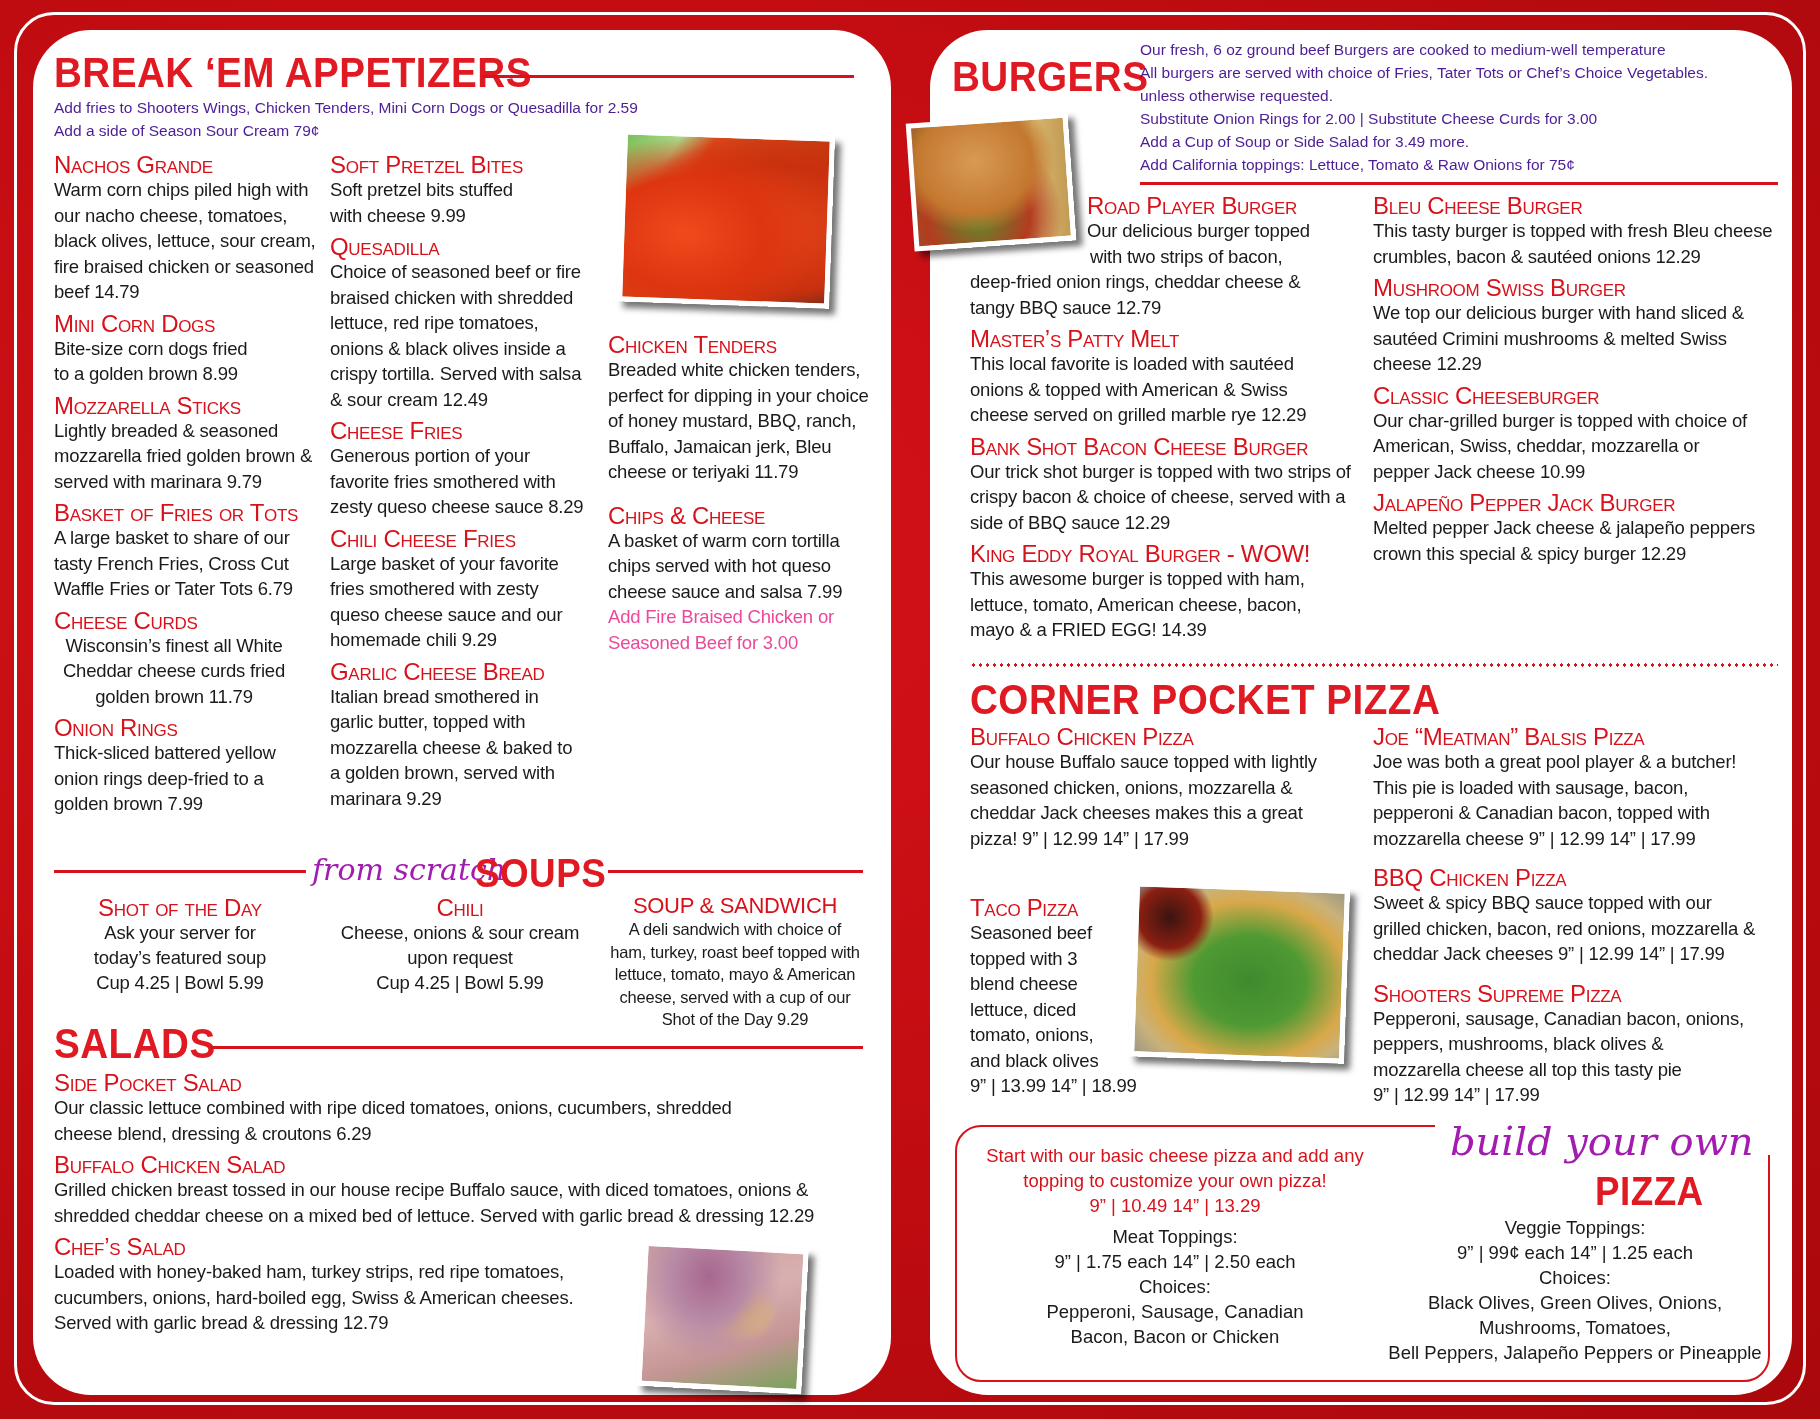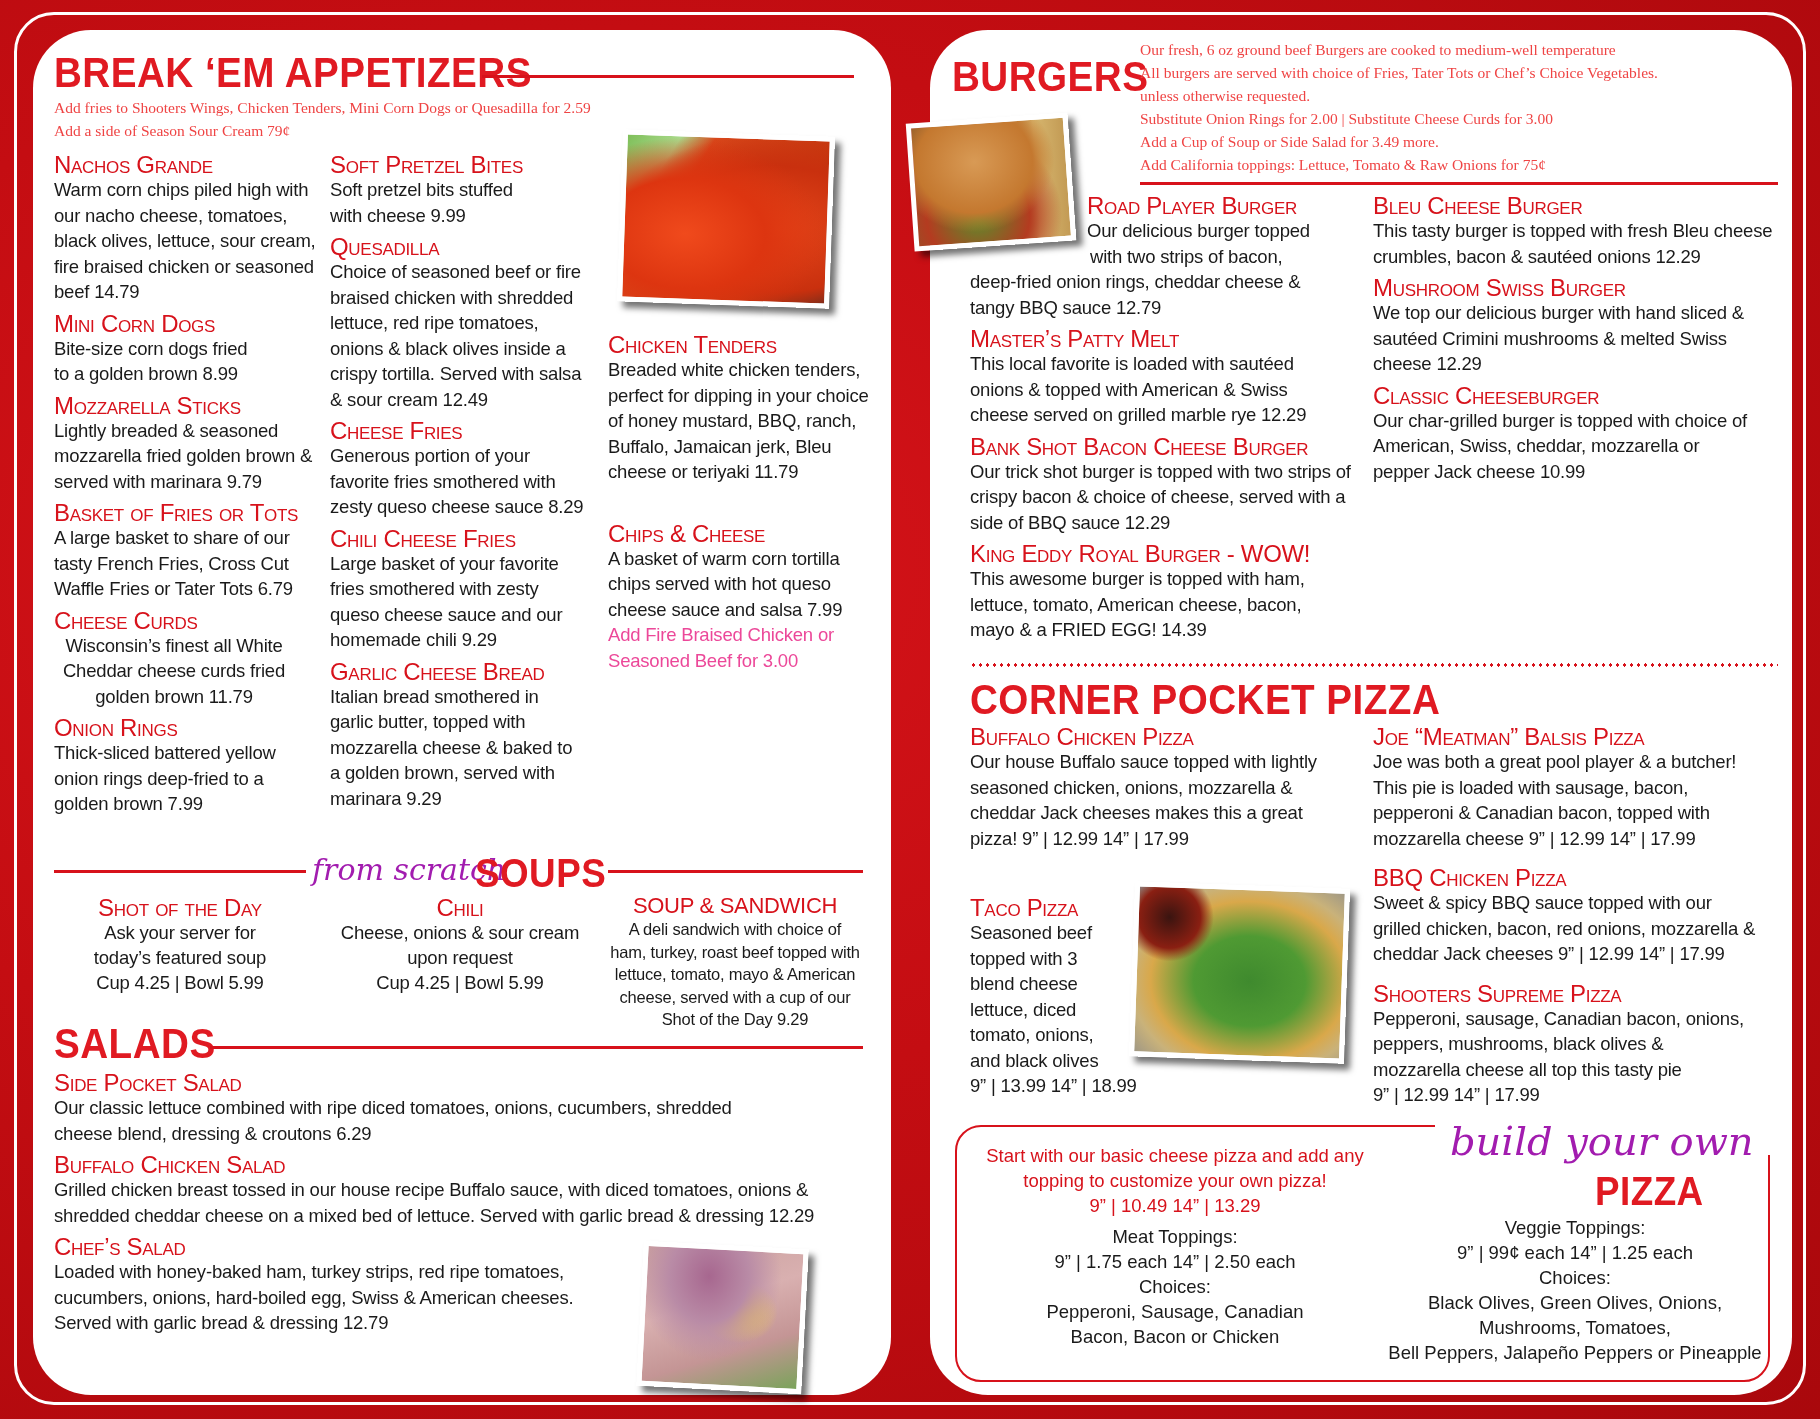--- a/index.html
+++ b/index.html
@@ -24,21 +24,21 @@
   .abs { position: absolute; }
   .sec-title {
     position: absolute; font-family: "Liberation Sans", sans-serif; font-weight: 700;
     color: #e01a22; letter-spacing: 0.5px; transform: scaleX(0.92); transform-origin: left center;
     white-space: nowrap;
   }
   .rule { position: absolute; height: 3px; background: #d7121b; }
   .dotrule { position: absolute; height: 4px;
     background-image: radial-gradient(circle, #d7121b 1.6px, transparent 1.8px);
     background-size: 7px 4px; }
-  .note { font-size: 15.5px; line-height: 23px; color: #ef4444; white-space: nowrap; font-family: Liberation Serif, serif; }
+  .note { font-size: 15.5px; line-height: 23px; color: #4c1d95; white-space: nowrap; }
   .item-name {
     font-variant: small-caps; font-size: 24px; line-height: 25px; color: #d7121b;
     letter-spacing: -0.3px; white-space: nowrap;
   }
   .item-desc { font-size: 18.5px; line-height: 25.5px; color: #1a1a1a; letter-spacing: -0.2px; }
   .item { margin-bottom: 6px; }
   .col { position: absolute; }
 
   .photo {
     position: absolute; border: 5px solid #fff;
@@ -151,21 +151,21 @@
     </div>
   <div class="item">
       <div class="item-name">Garlic Cheese Bread</div>
       <div class="item-desc" style="width:250px;">Italian bread smothered in garlic butter, topped with mozzarella cheese &amp; baked to a golden brown, served with marinara  9.29</div>
     </div>
 </div>
 
 <div class="photo" id="wings-photo"></div>
 
 <div class="col" style="left:608px; top:332px; width:262px;">
-  <div class="item" style="margin-bottom:36px;">
+  <div class="item" style="margin-bottom:18px;">
       <div class="item-name">Chicken Tenders</div>
       <div class="item-desc">Breaded white chicken tenders, perfect for dipping in your choice of honey mustard, BBQ, ranch, Buffalo, Jamaican jerk, Bleu cheese or teriyaki  11.79</div>
     </div>
   <div class="item">
       <div class="item-name">Chips &amp; Cheese</div>
       <div class="item-desc" style="width:250px;">A basket of warm corn tortilla chips served with hot queso cheese sauce and salsa  7.99</div>
       <div class="item-desc red" style="width:230px; color:#ec4899;">Add Fire Braised Chicken or Seasoned Beef for 3.00</div>
     </div>
 </div>
 
@@ -250,20 +250,24 @@
       <div class="item-desc">This tasty burger is topped with fresh Bleu cheese crumbles, bacon &amp; sautéed onions  12.29</div>
     </div>
   <div class="item">
       <div class="item-name">Mushroom Swiss Burger</div>
       <div class="item-desc" style="width:385px;">We top our delicious burger with hand sliced &amp; sautéed Crimini mushrooms &amp; melted Swiss cheese  12.29</div>
     </div>
   <div class="item">
       <div class="item-name">Classic Cheeseburger</div>
       <div class="item-desc" style="width:385px;">Our char-grilled burger is topped with choice of American, Swiss, cheddar, mozzarella or pepper Jack cheese  10.99</div>
     </div>
+  <div class="item">
+      <div class="item-name">Jalapeño Pepper Jack Burger</div>
+      <div class="item-desc" style="width:400px;">Melted pepper Jack cheese &amp; jalapeño peppers crown this special &amp; spicy burger  12.29</div>
+    </div>
 </div>
 
 <div class="dotrule" style="left:970px; top:663px; width:808px;"></div>
 <div class="sec-title" style="left:970px; top:676px; font-size:42px; line-height:48px;">CORNER POCKET PIZZA</div>
 
 <div class="col" style="left:970px; top:724px; width:370px;">
   <div class="item" style="margin-bottom:44px;">
       <div class="item-name">Buffalo Chicken Pizza</div>
       <div class="item-desc" style="width:360px;">Our house Buffalo sauce topped with lightly seasoned chicken, onions, mozzarella &amp; cheddar Jack cheeses makes this a great pizza!  9” | 12.99  14” | 17.99</div>
     </div>

